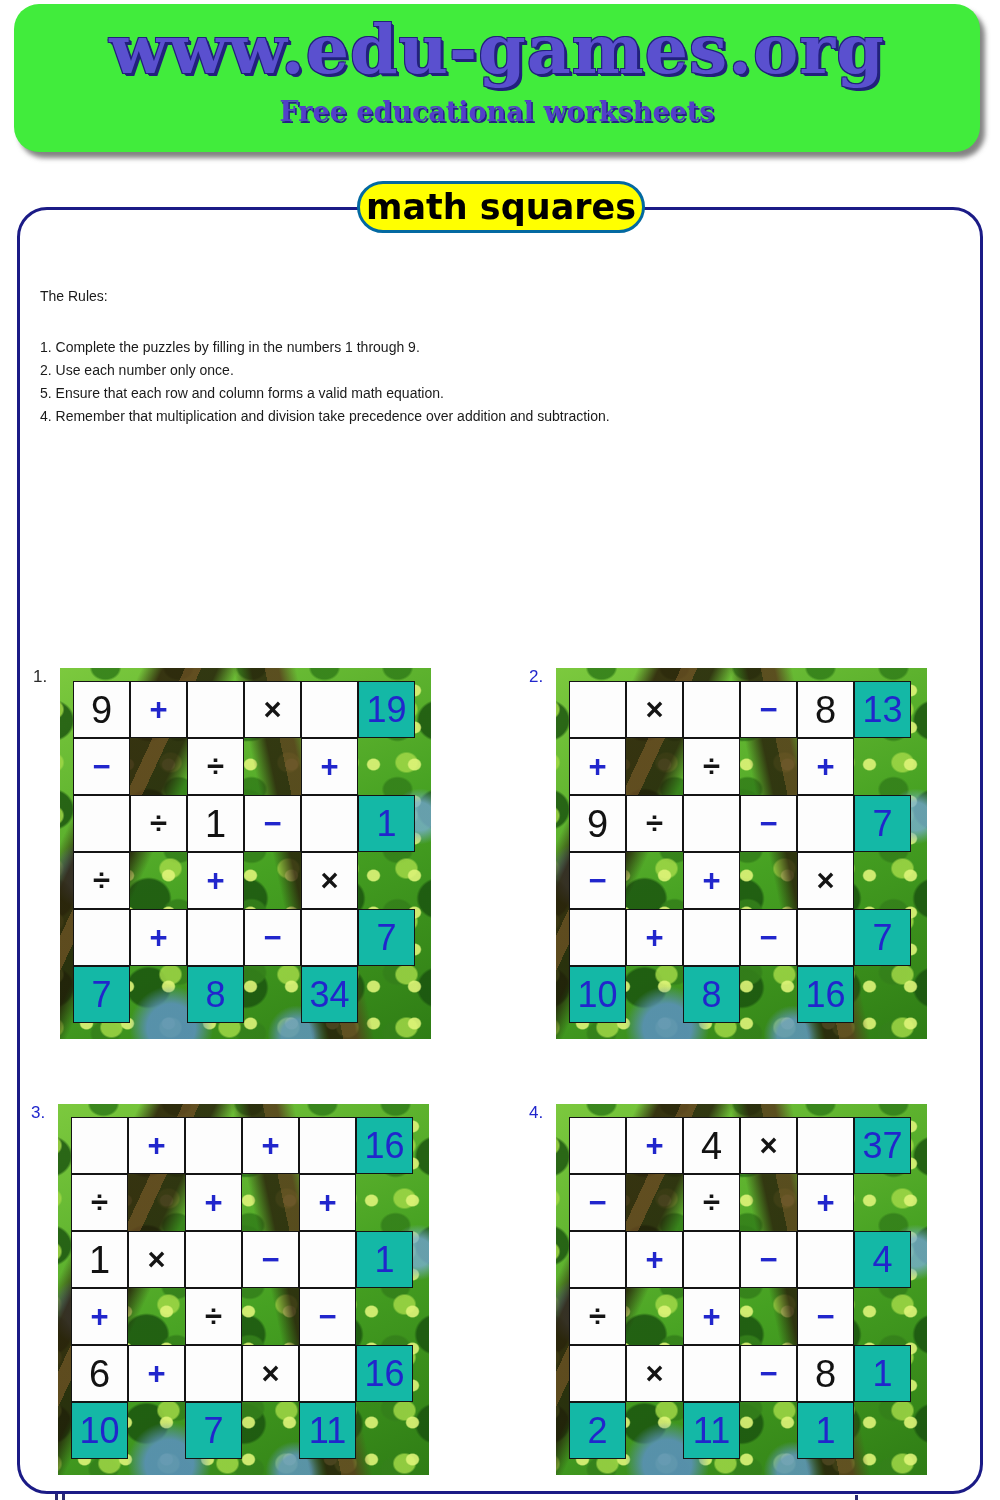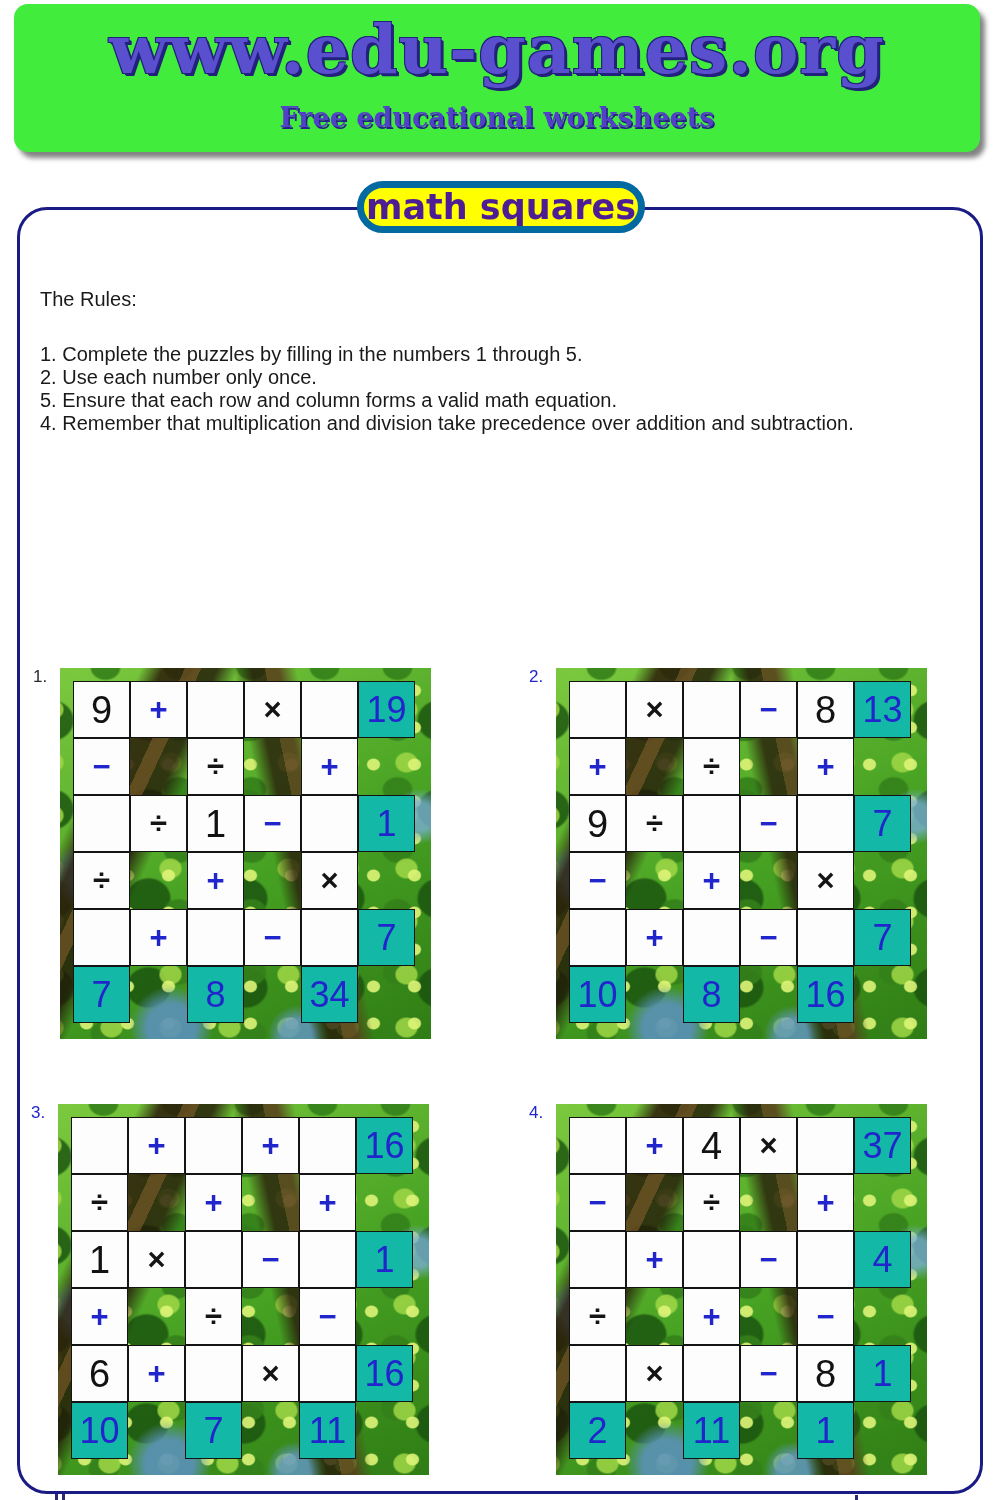--- a/index.html
+++ b/index.html
@@ -1,37 +1,37 @@
 <!DOCTYPE html>
 <html><head>
 <meta charset="utf-8">
 <style>
   html,body{margin:0;padding:0;background:#ffffff;}
   .page{position:relative;width:1000px;height:1500px;background:#ffffff;overflow:hidden;
         font-family:"Liberation Sans",sans-serif;}
 
   
   .banner{position:absolute;left:14px;top:4px;width:966px;height:148px;background:#41ec3c;
-          border-radius:14px;box-shadow:5px 6px 5px rgba(90,90,90,.75);}
+          border-radius:25px;box-shadow:5px 6px 5px rgba(90,90,90,.75);}
   .site-title{margin-top:6px;text-align:center;font-family:"DejaVu Serif",serif;font-weight:bold;
           font-size:68px;line-height:78px;color:#5a50cf;letter-spacing:1px;
           text-shadow:3px 3px 0 #22217c,-1px -1px 0 #22217c,1px -1px 0 #22217c,-1px 1px 0 #22217c,2px 2px 0 #22217c;}
   .tagline{text-align:center;font-family:"DejaVu Serif",serif;font-weight:bold;font-size:27px;
-          color:#5240c8;margin-top:14px;text-shadow:1.5px 1.5px 0 #252086;}
+          color:#5240c8;margin-top:8px;text-shadow:1.5px 1.5px 0 #252086;}
 
   
   .card{position:absolute;left:17px;top:207px;width:960px;height:1281px;background:#ffffff;
         border:3px solid #1b1b86;border-radius:30px;}
   .badge{position:absolute;left:357px;top:181px;width:288px;height:52px;background:#ffff00;
-        border:7px solid #0369a1;border-radius:27px;z-index:5;display:flex;align-items:center;
+        border:3px solid #0369a1;border-radius:27px;z-index:5;display:flex;align-items:center;
         justify-content:center;box-sizing:border-box;font-family:"DejaVu Sans",sans-serif;
-        font-size:35px;font-weight:600;color:#4c1d95;letter-spacing:0px;}
-
-  
-  .rules{position:absolute;left:40px;top:288px;width:910px;color:#1a1a1a;font-size:20px;}
+        font-size:35px;font-weight:600;color:#000000;letter-spacing:0px;}
+
+  
+  .rules{position:absolute;left:40px;top:288px;width:910px;color:#1a1a1a;font-size:14px;}
   .rules-title{margin-bottom:32px;}
   .rule-item{line-height:23px;}
 
   
   .puzzle-label{position:absolute;font-size:17px;z-index:4;}
   .puzzle{position:absolute;width:371px;height:371px;}
   .photo{position:absolute;left:0;top:0;right:0;bottom:0;
     background-color:#3e941c;
     background-image:
       linear-gradient(115deg, transparent 15%, rgba(44,28,10,.85) 19% 23%, rgba(96,66,30,.9) 23% 26%, rgba(34,22,8,.8) 26% 29%, transparent 33%),
@@ -74,21 +74,21 @@
 
   <div class="badge">
     <span>math squares</span>
   </div>
 
   <div class="card"></div>
 
   <div class="rules">
     <div class="rules-title">The Rules:</div>
     <div id="rules-list">
-        <div class="rule-item">1. Complete the puzzles by filling in the numbers 1 through 5.</div>
+        <div class="rule-item">1. Complete the puzzles by filling in the numbers 1 through 9.</div>
         <div class="rule-item">2. Use each number only once.</div>
         <div class="rule-item">5. Ensure that each row and column forms a valid math equation.</div>
         <div class="rule-item">4. Remember that multiplication and division take precedence over addition and subtraction.</div>
       </div>
   </div>
 
   <div class="puzzle-label" style="left: 33px; top: 667px; color: rgb(42, 42, 42);">1.</div>
   <div class="puzzle-label" style="left: 529px; top: 667px; color: rgb(33, 38, 204);">2.</div>
   <div class="puzzle-label" style="left: 31px; top: 1103px; color: rgb(33, 38, 204);">3.</div>
   <div class="puzzle-label" style="left: 529px; top: 1103px; color: rgb(33, 38, 204);">4.</div>

